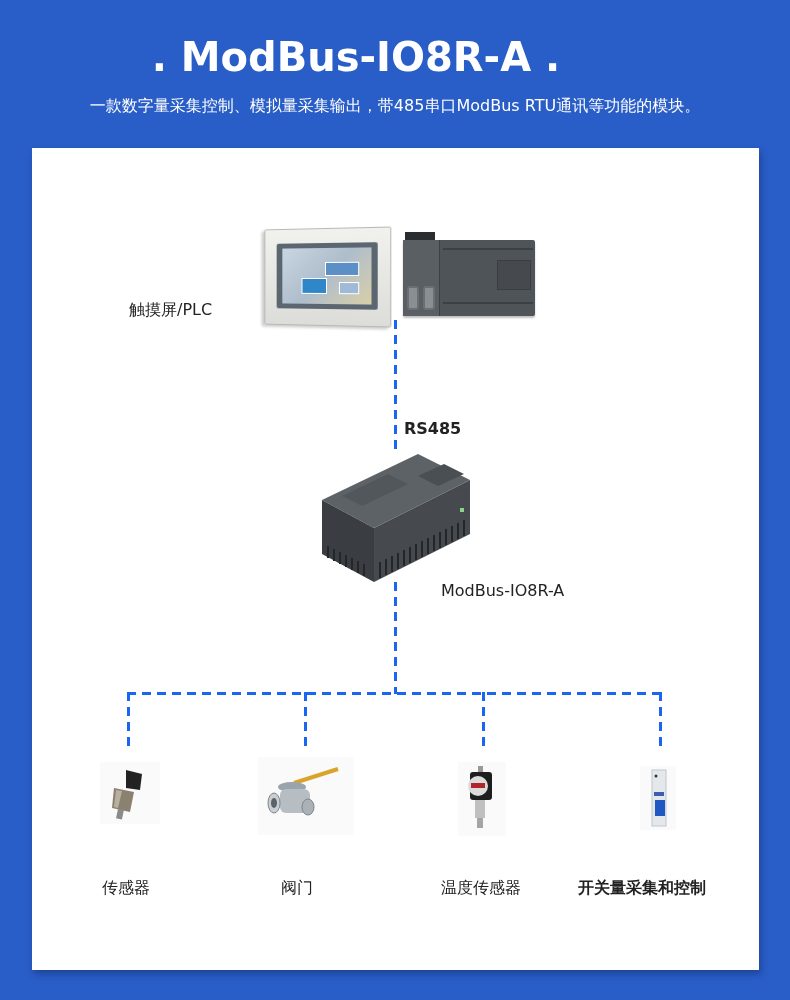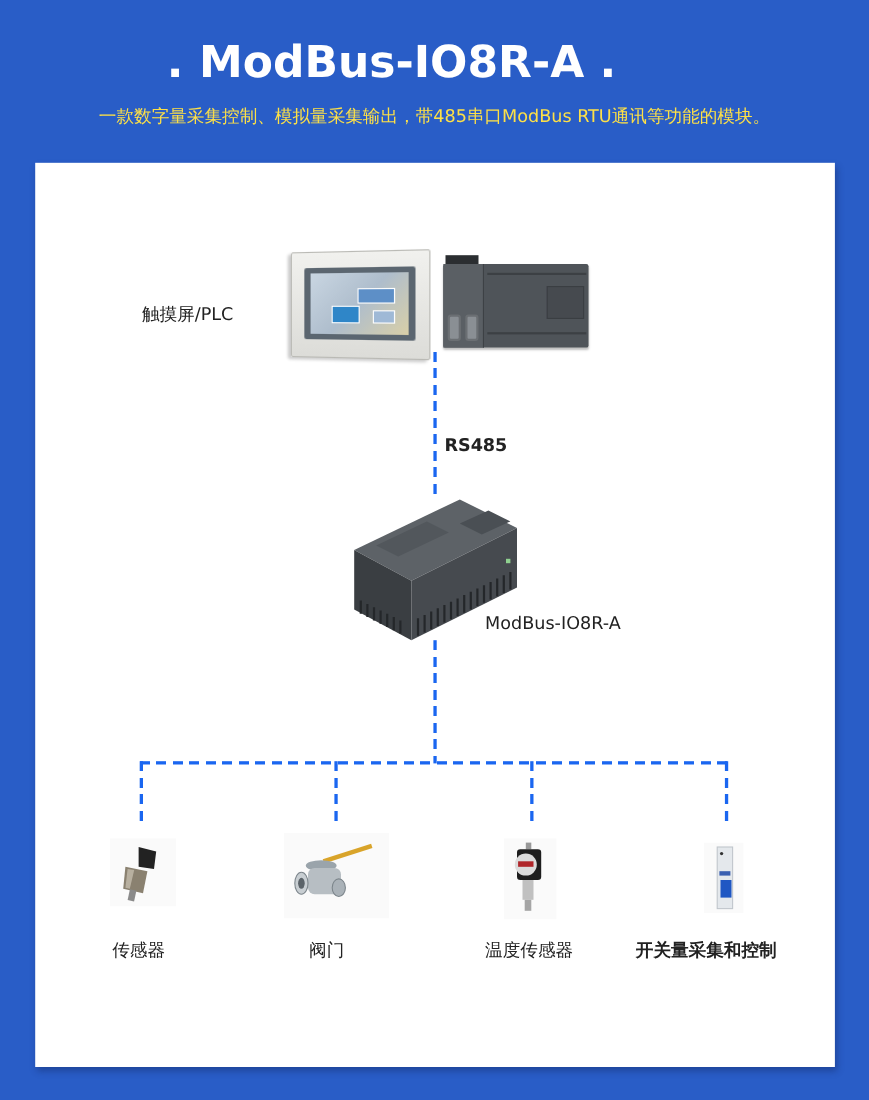--- a/index.html
+++ b/index.html
@@ -10,33 +10,33 @@
     position: relative;
   }
   .title {
     position: absolute; left: 0; top: 34px; width: 712px;
     text-align: center; color: #ffffff;
     font-family: "DejaVu Sans", sans-serif;
     font-size: 40px; font-weight: bold; letter-spacing: 0px;
   }
   .subtitle {
     position: absolute; left: 0; top: 96px; width: 790px;
-    text-align: center; color: #fde047;
+    text-align: center; color: #ffffff;
     font-family: "DejaVu Sans", sans-serif;
     font-size: 16px;
   }
   .card {
     position: absolute; left: 32px; top: 148px; width: 727px; height: 822px;
     background: #ffffff;
     box-shadow: 2px 4px 6px rgba(20, 40, 100, 0.45);
   }
   .label {
     position: absolute; color: #222222;
     font-family: "DejaVu Sans", sans-serif;
-    font-size: 16px; white-space: nowrap;
+    font-size: 16px; white-space: nowrap; margin-top: 24px;
   }
   .vdash {
     position: absolute; width: 3px;
     background: repeating-linear-gradient(to bottom, #1A66F0 0 9px, transparent 9px 15px);
   }
   .hdash {
     position: absolute; height: 3px;
     background: repeating-linear-gradient(to right, #1A66F0 0 9px, transparent 9px 15px);
   }
   .device { position: absolute; }

